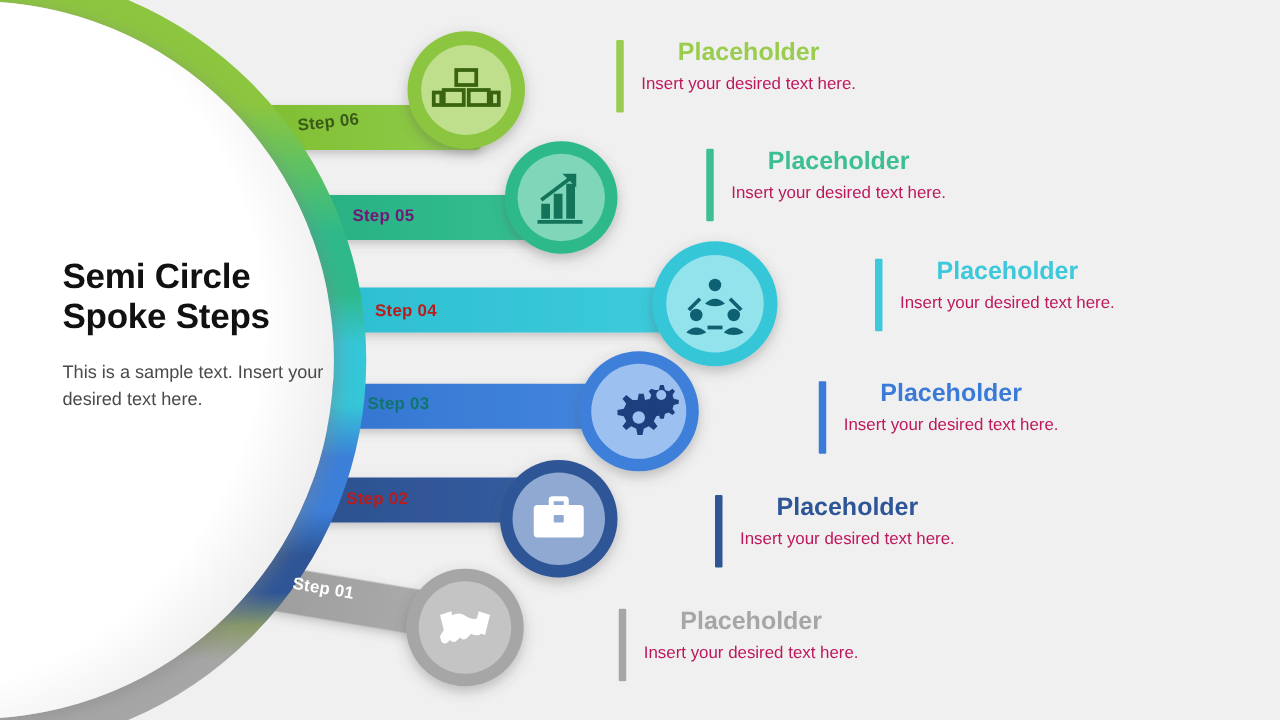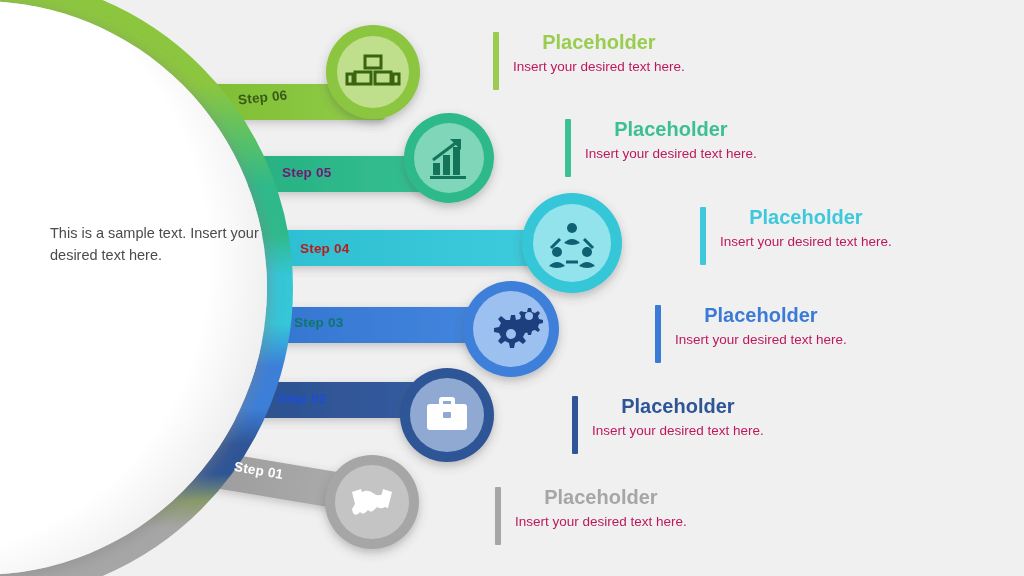--- a/index.html
+++ b/index.html
@@ -242,28 +242,32 @@
         <g fill="#ffffff">
           <path d="M352 492 l9 -3 4 16 -9 3 z"></path>
           <path d="M392 492 l-9 -3 -4 16 9 3 z"></path>
           <path d="M362 492 q6 -3 11 1 q5 4 10 1 l3 12 q-4 4 -9 1 l-3 3 q-3 3 -6 0 l-2 2 q-3 3 -6 0 l-2 2 q-3 2 -5 -1 l-1 -4 z"></path>
         </g>
       </g>
     </g>
   </svg>
 
   <div id="title-panel">
+    <div class="ttl">
+      <span>Semi Circle</span><br>
+      <span>Spoke Steps</span>
+    </div>
     <div class="sub">This is a sample text. Insert your desired text here.</div>
   </div>
 
   <div class="step-label" style="left:238px; top:90px; color:#3a5a18; transform:rotate(-6deg);">Step 06</div>
   <div class="step-label" style="left:282px; top:165px; color:#701a75;">Step 05</div>
   <div class="step-label" style="left:300px; top:241px; color:#b91c1c;">Step 04</div>
   <div class="step-label" style="left:294px; top:315px; color:#0f766e;">Step 03</div>
-  <div class="step-label" style="left:277px; top:391px; color:#1d4ed8;">Step 02</div>
+  <div class="step-label" style="left:277px; top:391px; color:#b91c1c;">Step 02</div>
   <div class="step-label" style="left:234px; top:463px; color:#ffffff; transform:rotate(9.5deg);">Step 01</div>
 
   <div class="info" style="left:493px; top:32px; height:58px;">
     <div class="bar" style="background:#9ACD4F;"></div>
     <div class="txt">
       <div class="hd" style="color:#9ACD4F;">Placeholder</div>
       <div class="bd">Insert your desired text here.</div>
     </div>
   </div>
 

